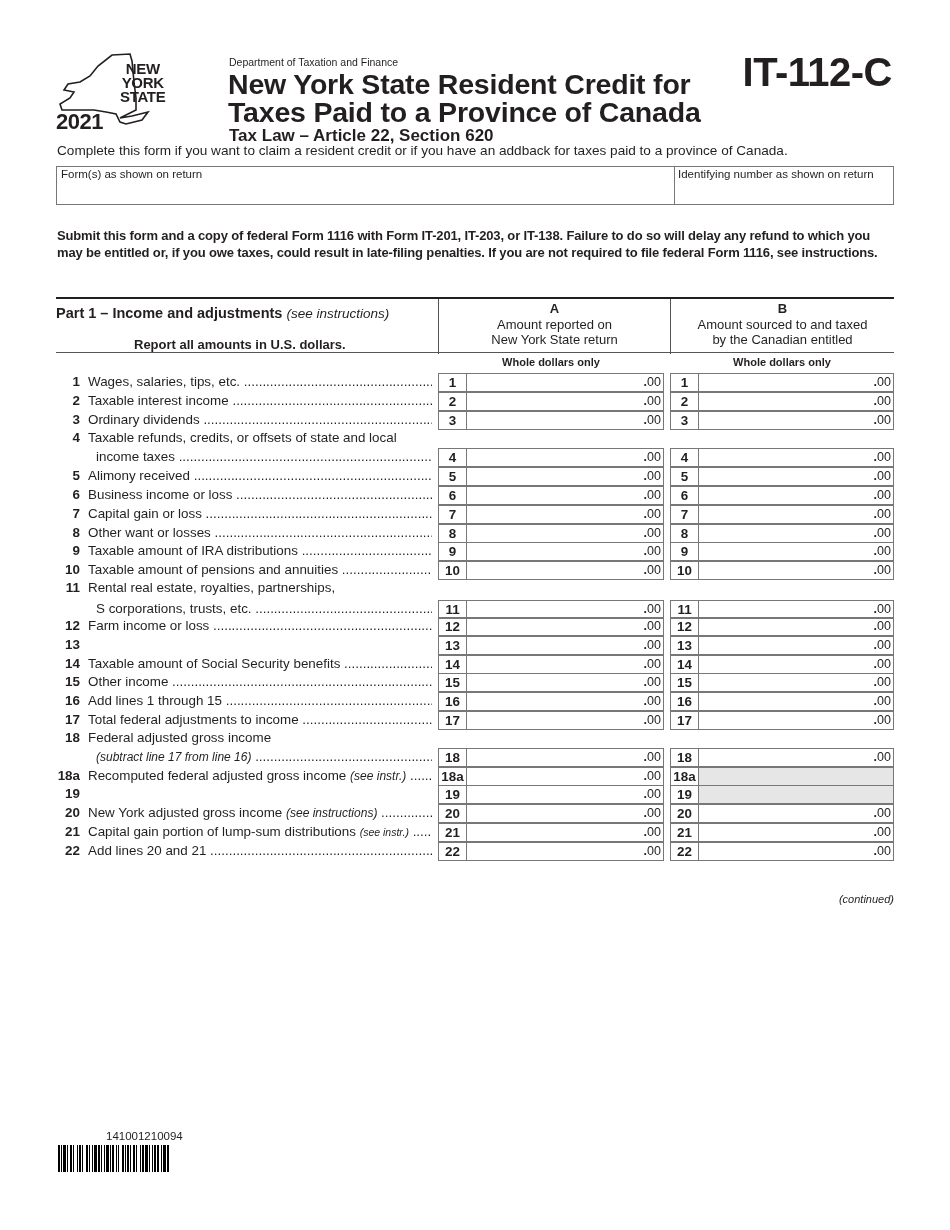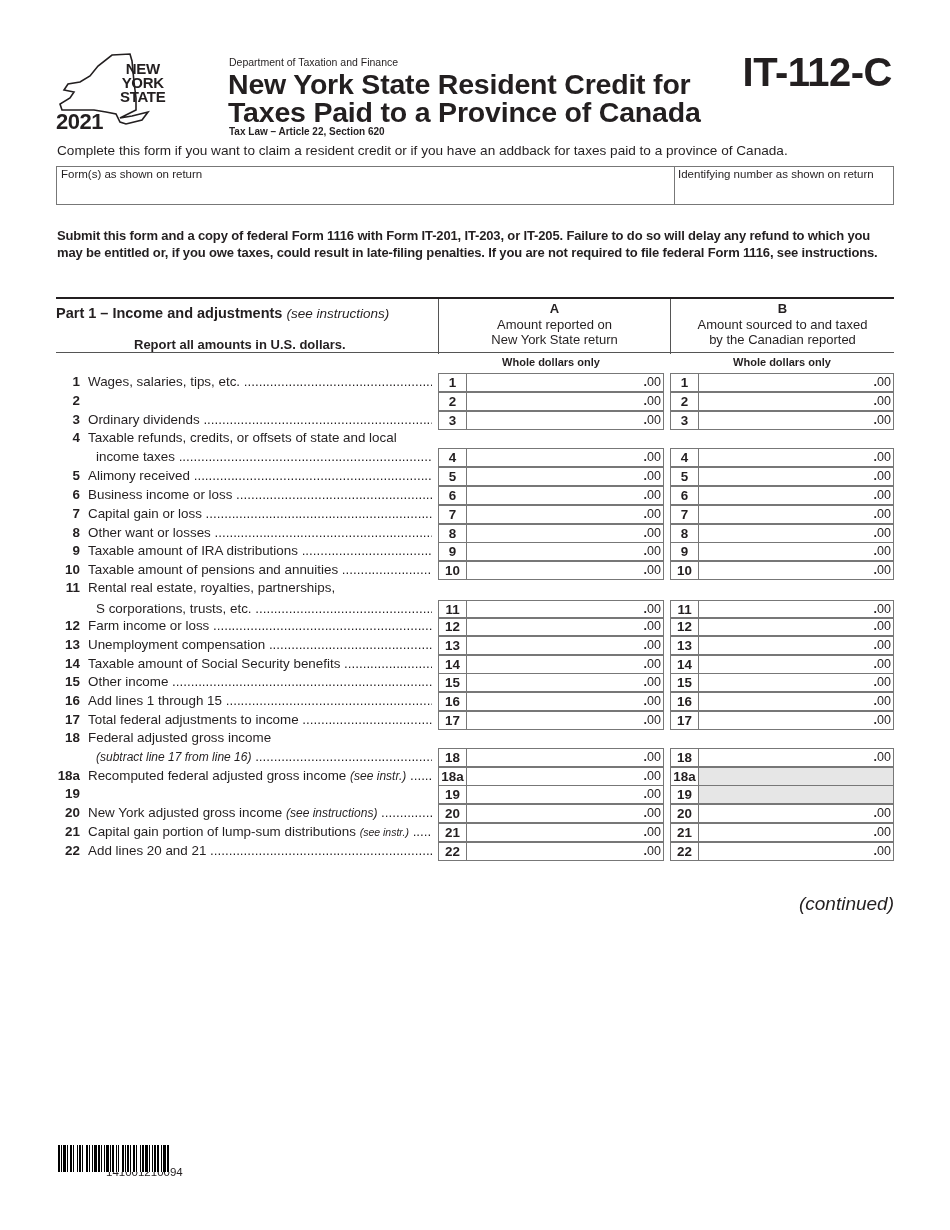--- a/index.html
+++ b/index.html
@@ -6,21 +6,21 @@
   html, body { width: 950px; height: 1230px; background: #fff; }
   body { position: relative; font-family: "Liberation Sans", sans-serif; color: #231f20; overflow: hidden; }
 
   .logo { position: absolute; left: 54px; top: 52px; width: 130px; height: 80px; }
   .logo svg { position: absolute; left: 0; top: 0; }
   .logo .nys { position: absolute; left: 66px; top: 10px; font-weight: bold; font-size: 15px; line-height: 14px; text-align: center; letter-spacing: -0.3px; }
   .logo .year { position: absolute; left: 2px; top: 57px; font-weight: bold; font-size: 22px; letter-spacing: -0.5px; }
 
   .dept { position: absolute; left: 229px; top: 56px; font-size: 10.5px; }
   .title { position: absolute; left: 228px; top: 70px; font-weight: bold; font-size: 28.5px; line-height: 28px; letter-spacing: -0.2px; }
-  .subtitle { position: absolute; left: 229px; top: 126px; font-weight: bold; font-size: 10px; }
+  .subtitle { position: absolute; left: 229px; top: 126px; font-weight: bold; font-size: 17px; }
   .formnum { position: absolute; right: 58px; top: 50px; font-weight: bold; font-size: 40px; letter-spacing: -0.5px; }
   .intro { position: absolute; left: 57px; top: 143px; font-size: 13.6px; }
 
   .namebox { position: absolute; left: 56px; top: 166px; width: 838px; height: 39px; border: 1px solid #777; display: flex; }
   .namebox .nm { flex: 1; padding: 1px 4px; font-size: 11.5px; border-right: 1px solid #777; }
   .namebox .id { width: 218px; padding: 1px 3px; font-size: 11.5px; }
 
   .submit { position: absolute; left: 57px; top: 227px; width: 830px; font-weight: bold; font-size: 13px; line-height: 17px; letter-spacing: -0.15px; }
 
   .parthead { position: absolute; left: 56px; top: 297px; width: 838px; height: 56px; border-top: 2px solid #231f20; border-bottom: 1px solid #555; }
@@ -44,23 +44,23 @@
   .row .desc i { font-size: 12px; }
   .row .desc i.small { font-size: 10.5px; }
   .box { position: absolute; top: 0; height: 19px; border: 1px solid #777; display: flex; }
   .box .bn { width: 28px; border-right: 1px solid #777; font-weight: bold; font-size: 13.4px; text-align: center; line-height: 17px; }
   .box .bv { flex: 1; text-align: right; font-size: 12.5px; line-height: 17px; padding-right: 2px; }
   .box .bv .dot { font-weight: bold; }
   .box .bv.shade { background: #e6e6e6; }
   .boxA { left: 382px; width: 226px; }
   .boxB { left: 614px; width: 224px; }
 
-  .continued { position: absolute; right: 56px; top: 893px; font-style: italic; font-size: 19px; }
-
-  .barcode-num { position: absolute; left: 106px; top: 1130px; font-size: 11.5px; margin-top: 36px; }
+  .continued { position: absolute; right: 56px; top: 893px; font-style: italic; font-size: 11px; }
+
+  .barcode-num { position: absolute; left: 106px; top: 1130px; font-size: 11.5px; }
   .barcode { position: absolute; left: 58px; top: 1145px; height: 27px; display: flex; }
   .barcode span { display: inline-block; height: 27px; background: #000; }
 </style>
 </head>
 <body>
 
 <div class="logo">
   <svg width="100" height="78" viewBox="0 0 100 78">
     <path d="M58 3 L76 2 L78 9 L80 30 L82 46 L82 58 L74 62 L66 66 L78 64 L94 60 L88 68 L72 72 L66 70 L62 62 L52 60 L40 58 L8 58 L6 52 L16 46 L20 40 L10 38 L14 32 L26 30 L36 24 L44 14 Z" fill="none" stroke="#231f20" stroke-width="1.6"></path>
   </svg>
@@ -79,54 +79,55 @@
 </div>
 <div class="subtitle">Tax Law – Article 22, Section 620</div>
 <div class="formnum">IT-112-C</div>
 <div class="intro">Complete this form if you want to claim a resident credit or if you have an addback for taxes paid to a province of Canada.</div>
 
 <div class="namebox">
   <div class="nm"><span>Form(s) as shown on return</span></div>
   <div class="id"><span>Identifying number as shown on return</span></div>
 </div>
 
-<div class="submit">Submit this form and a copy of federal Form 1116 with Form IT-201, IT-203, or IT-205. Failure to do so will delay any refund to which you may be entitled or, if you owe taxes, could result in late-filing penalties. If you are not required to file federal Form 1116, see instructions.</div>
+<div class="submit">Submit this form and a copy of federal Form 1116 with Form IT-201, IT-203, or IT-138. Failure to do so will delay any refund to which you may be entitled or, if you owe taxes, could result in late-filing penalties. If you are not required to file federal Form 1116, see instructions.</div>
 
 <div class="parthead">
   <div class="ptitle"><span>Part 1 – Income and adjustments</span> <i>(see instructions)</i></div>
   <div class="report">Report all amounts in U.S. dollars.</div>
   <div class="colA">
     <b>A</b>
     <div>Amount reported on</div>
     <div>New York State return</div>
   </div>
   <div class="colB">
     <b>B</b>
     <div>Amount sourced to and taxed</div>
-    <div>by the Canadian reported</div>
+    <div>by the Canadian entitled</div>
   </div>
 </div>
 <div class="wdo wdoA">Whole dollars only</div>
 <div class="wdo wdoB">Whole dollars only</div>
 
 <div id="lines">
     <div class="row" style="top: 373px;">
       <span class="ln">1</span>
       <span class="desc"><span>Wages, salaries, tips, etc.</span></span>
       <div class="box boxA">
         <span class="bn">1</span>
         <span class="bv"><span></span><span class="dot">.</span><span>00</span></span>
       </div>
       <div class="box boxB">
         <span class="bn">1</span>
         <span class="bv"><span></span><span class="dot">.</span><span>00</span></span>
       </div>
     </div>
     <div class="row" style="top: 392px;">
       <span class="ln">2</span>
+      <span class="desc"><span>Taxable interest income</span></span>
       <div class="box boxA">
         <span class="bn">2</span>
         <span class="bv"><span></span><span class="dot">.</span><span>00</span></span>
       </div>
       <div class="box boxB">
         <span class="bn">2</span>
         <span class="bv"><span></span><span class="dot">.</span><span>00</span></span>
       </div>
     </div>
     <div class="row" style="top: 411px;">
@@ -250,21 +251,20 @@
         <span class="bn">12</span>
         <span class="bv"><span></span><span class="dot">.</span><span>00</span></span>
       </div>
       <div class="box boxB">
         <span class="bn">12</span>
         <span class="bv"><span></span><span class="dot">.</span><span>00</span></span>
       </div>
     </div>
     <div class="row" style="top: 636px;">
       <span class="ln">13</span>
-      <span class="desc"><span>Unemployment compensation</span></span>
       <div class="box boxA">
         <span class="bn">13</span>
         <span class="bv"><span></span><span class="dot">.</span><span>00</span></span>
       </div>
       <div class="box boxB">
         <span class="bn">13</span>
         <span class="bv"><span></span><span class="dot">.</span><span>00</span></span>
       </div>
     </div>
     <div class="row" style="top: 655px;">

